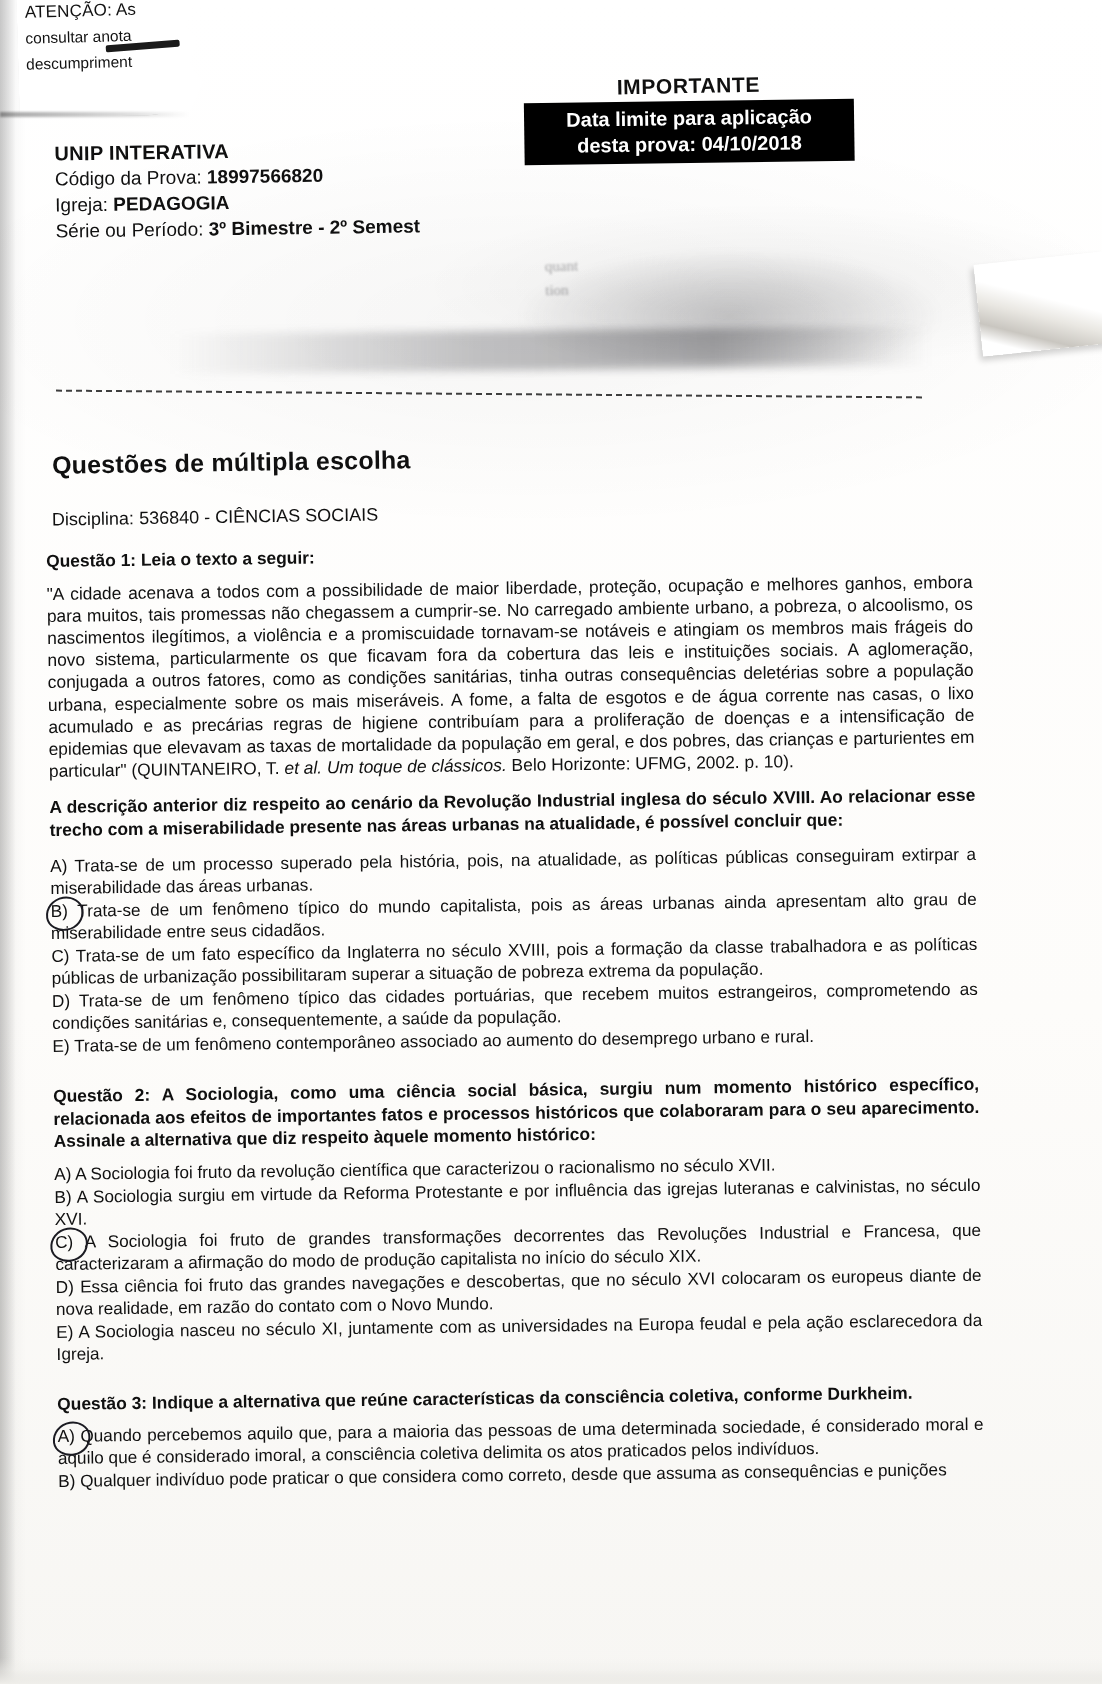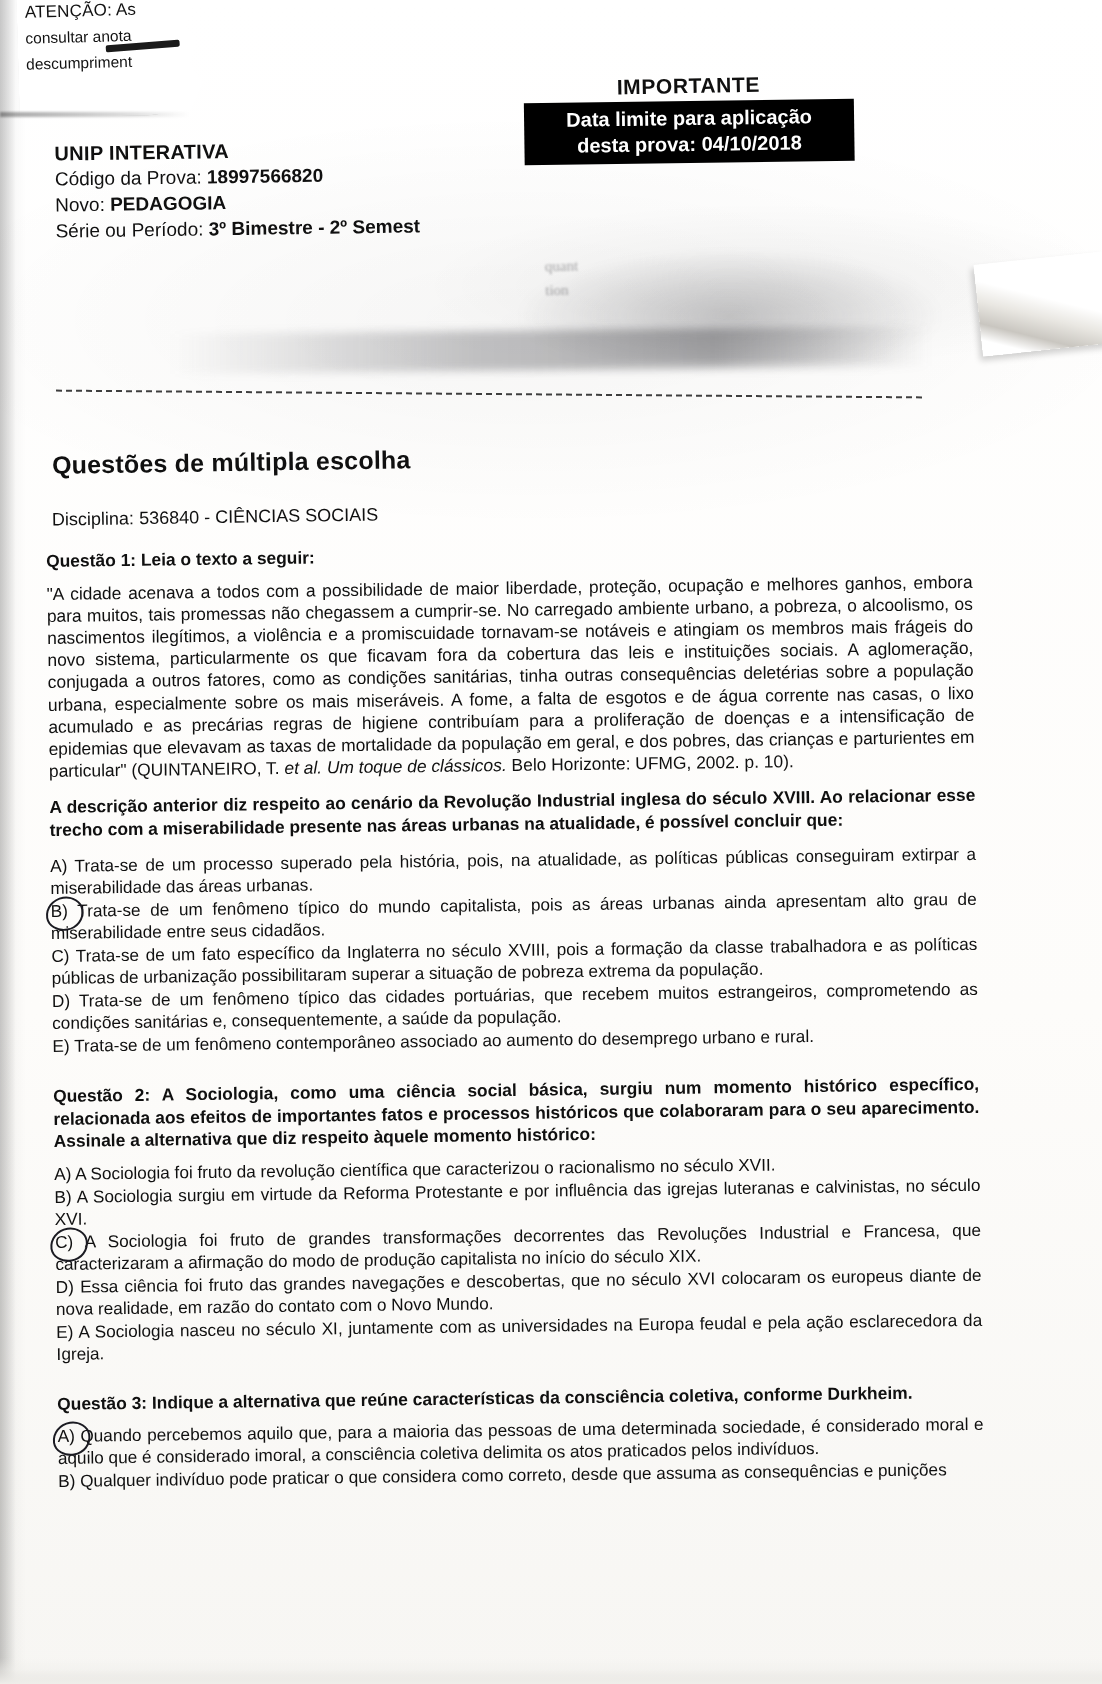--- a/index.html
+++ b/index.html
@@ -201,21 +201,21 @@
   </div>
 </div>
 
 <div id="header-block">
   <div class="hline org">UNIP INTERATIVA</div>
   <div class="hline">
     <span>Código da Prova:</span>
     <b>18997566820</b>
   </div>
   <div class="hline">
-    <span>Novo:</span>
+    <span>Igreja:</span>
     <b>PEDAGOGIA</b>
   </div>
   <div class="hline hl-clip">
     <span>Série ou Período:</span>
     <b>3º Bimestre - 2º Semest</b>
   </div>
 </div>
 
 <div id="sep"></div>
 

